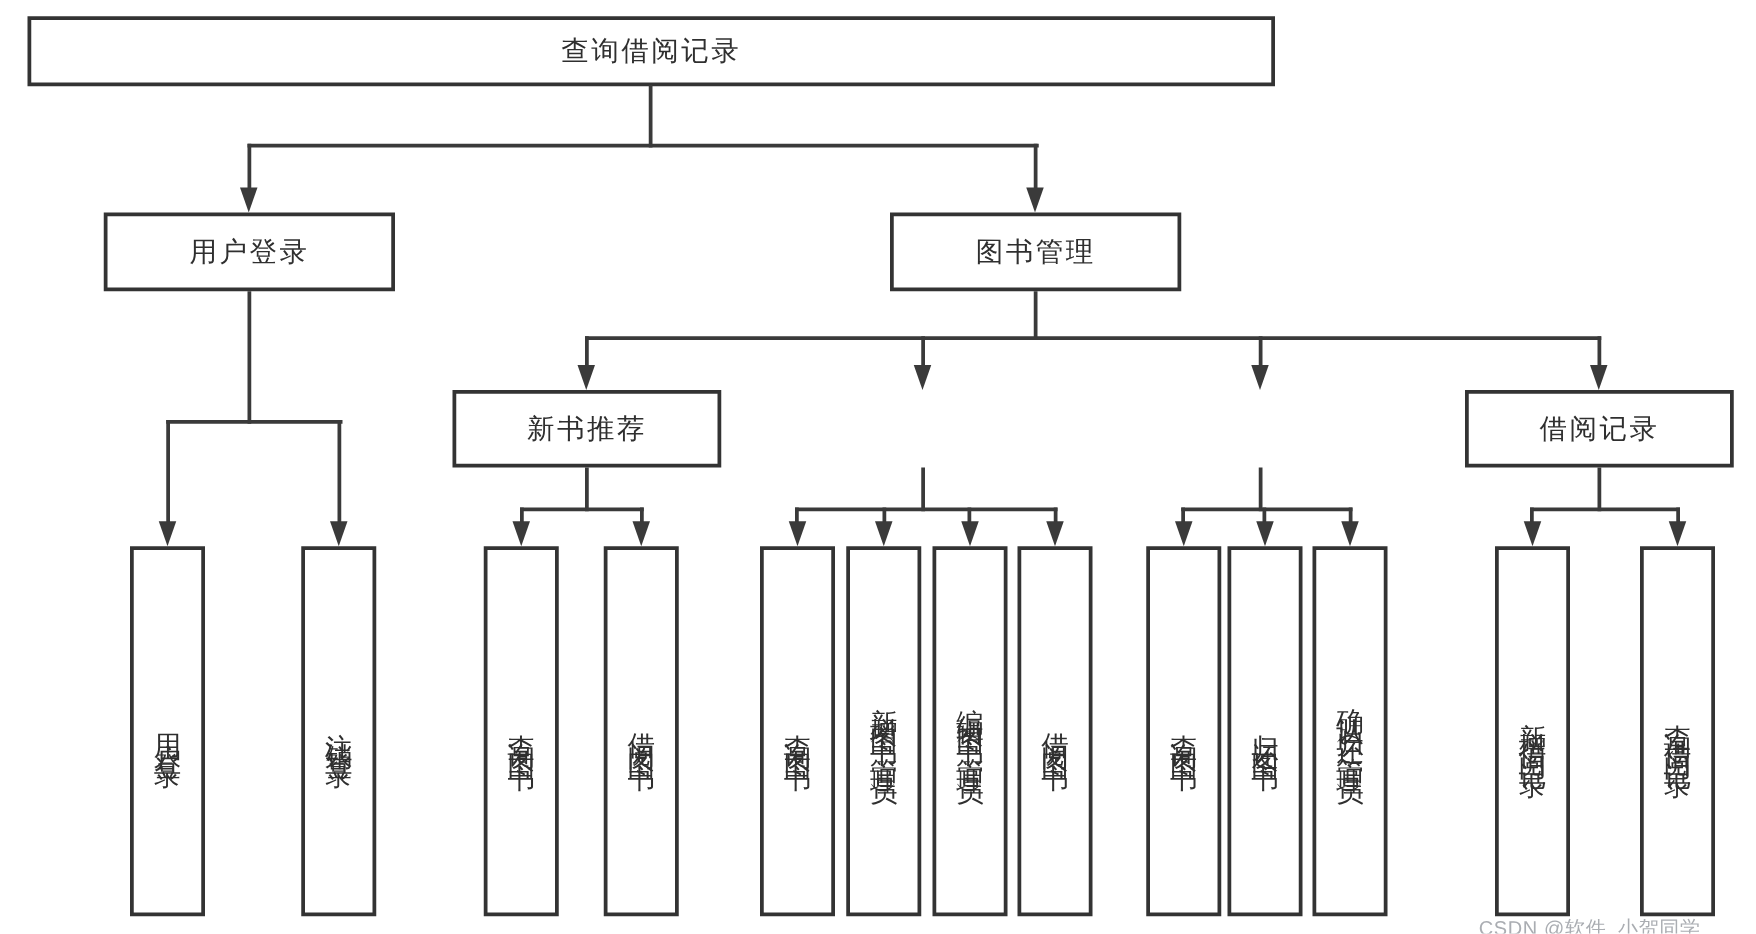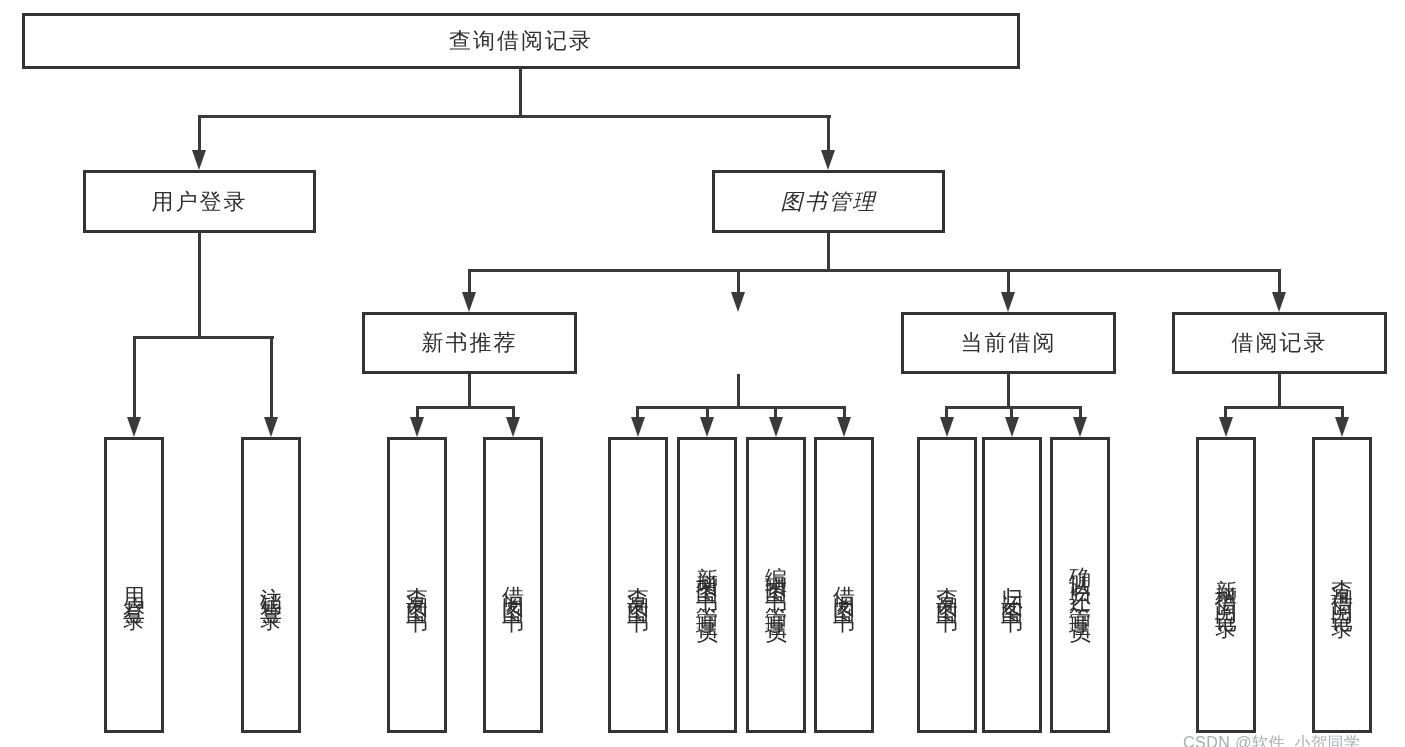--- a/index.html
+++ b/index.html
@@ -43,21 +43,21 @@
   <div class="vl" style="left:519px; top:68px; height:50px;"></div>
   <div class="hl" style="left:198px; top:115px; width:633px;"></div>
   <div class="vl" style="left:198px; top:115px; height:37px;"></div>
   <div class="ah" style="left:192px; top:150px;"></div>
   <div class="vl" style="left:827px; top:115px; height:37px;"></div>
   <div class="ah" style="left:821px; top:150px;"></div>
 
   <div class="box" style="left:83px; top:170px; width:233px; height:63px;">
     <span>用户登录</span>
   </div>
-  <div class="box" style="left:712px; top:170px; width:233px; height:63px;font-style:italic;">
+  <div class="box" style="left:712px; top:170px; width:233px; height:63px;">
     <span>图书管理</span>
   </div>
 
   <div class="vl" style="left:198px; top:233px; height:106px;"></div>
   <div class="hl" style="left:133px; top:336px; width:141px;"></div>
   <div class="vl" style="left:133px; top:336px; height:82px;"></div>
   <div class="ah" style="left:127px; top:417px;"></div>
   <div class="vl" style="left:270px; top:336px; height:82px;"></div>
   <div class="ah" style="left:264px; top:417px;"></div>
 
@@ -67,23 +67,20 @@
   <div class="ah" style="left:462px; top:292px;"></div>
   <div class="vl" style="left:737px; top:269px; height:25px;"></div>
   <div class="ah" style="left:731px; top:292px;"></div>
   <div class="vl" style="left:1007px; top:269px; height:25px;"></div>
   <div class="ah" style="left:1001px; top:292px;"></div>
   <div class="vl" style="left:1278px; top:269px; height:25px;"></div>
   <div class="ah" style="left:1272px; top:292px;"></div>
 
   <div class="box" style="left:362px; top:312px; width:215px; height:62px;">
     <span>新书推荐</span>
-  </div>
-  <div class="box" style="left:901px; top:312px; width:215px; height:62px;">
-    <span>当前借阅</span>
   </div>
   <div class="box" style="left:1172px; top:312px; width:215px; height:62px;">
     <span>借阅记录</span>
   </div>
 
   <div class="vl" style="left:468px; top:374px; height:35px;"></div>
   <div class="hl" style="left:416px; top:406px; width:99px;"></div>
   <div class="vl" style="left:416px; top:406px; height:12px;"></div>
   <div class="ah" style="left:410px; top:417px;"></div>
   <div class="vl" style="left:512px; top:406px; height:12px;"></div>

